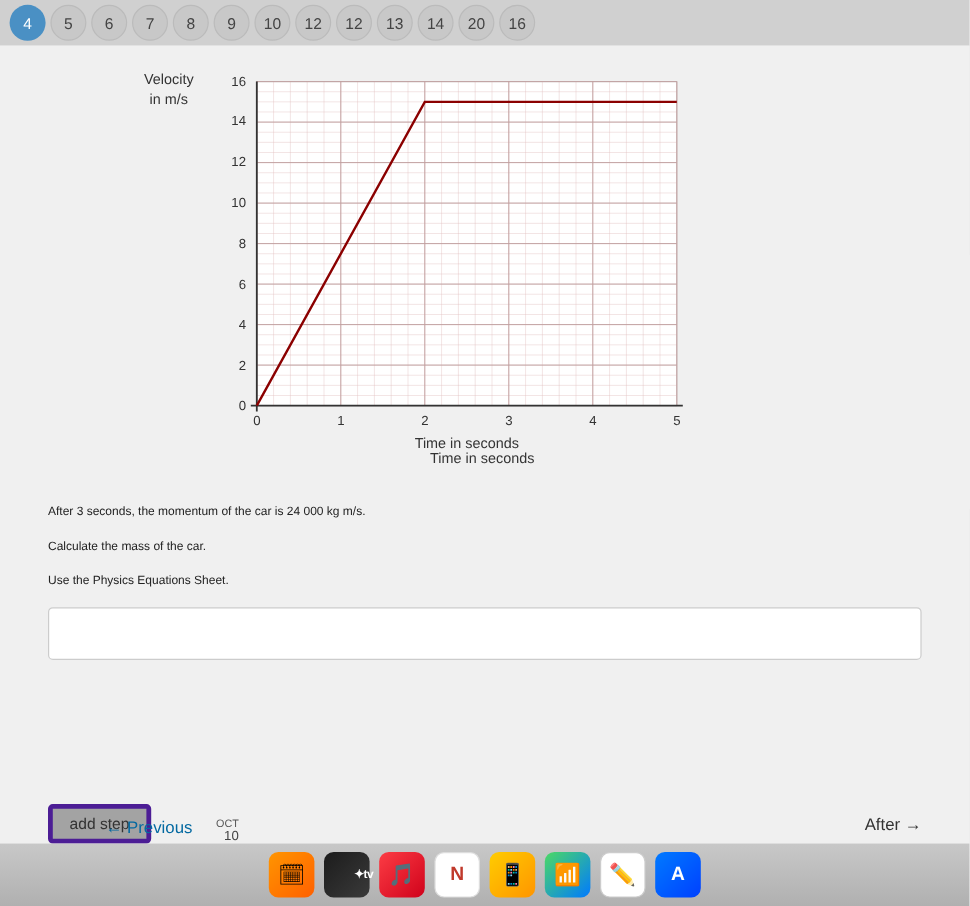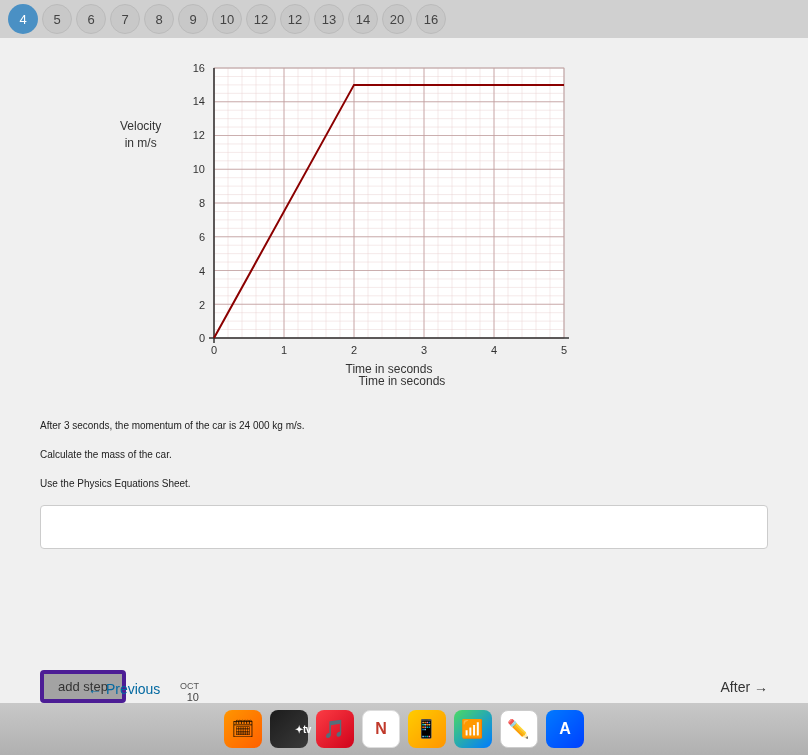--- a/index.html
+++ b/index.html
@@ -58,21 +58,20 @@
       margin-bottom: 30px;
       margin-left: 80px;
     }
 
     .y-axis-label {
       display: flex;
       flex-direction: column;
       align-items: center;
       justify-content: center;
       margin-right: 8px;
-      margin-top: 60px;
     }
     .y-axis-label span {
       font-size: 12px;
       color: #333;
       line-height: 1.4;
     }
 
     .chart-area {
       position: relative;
     }

